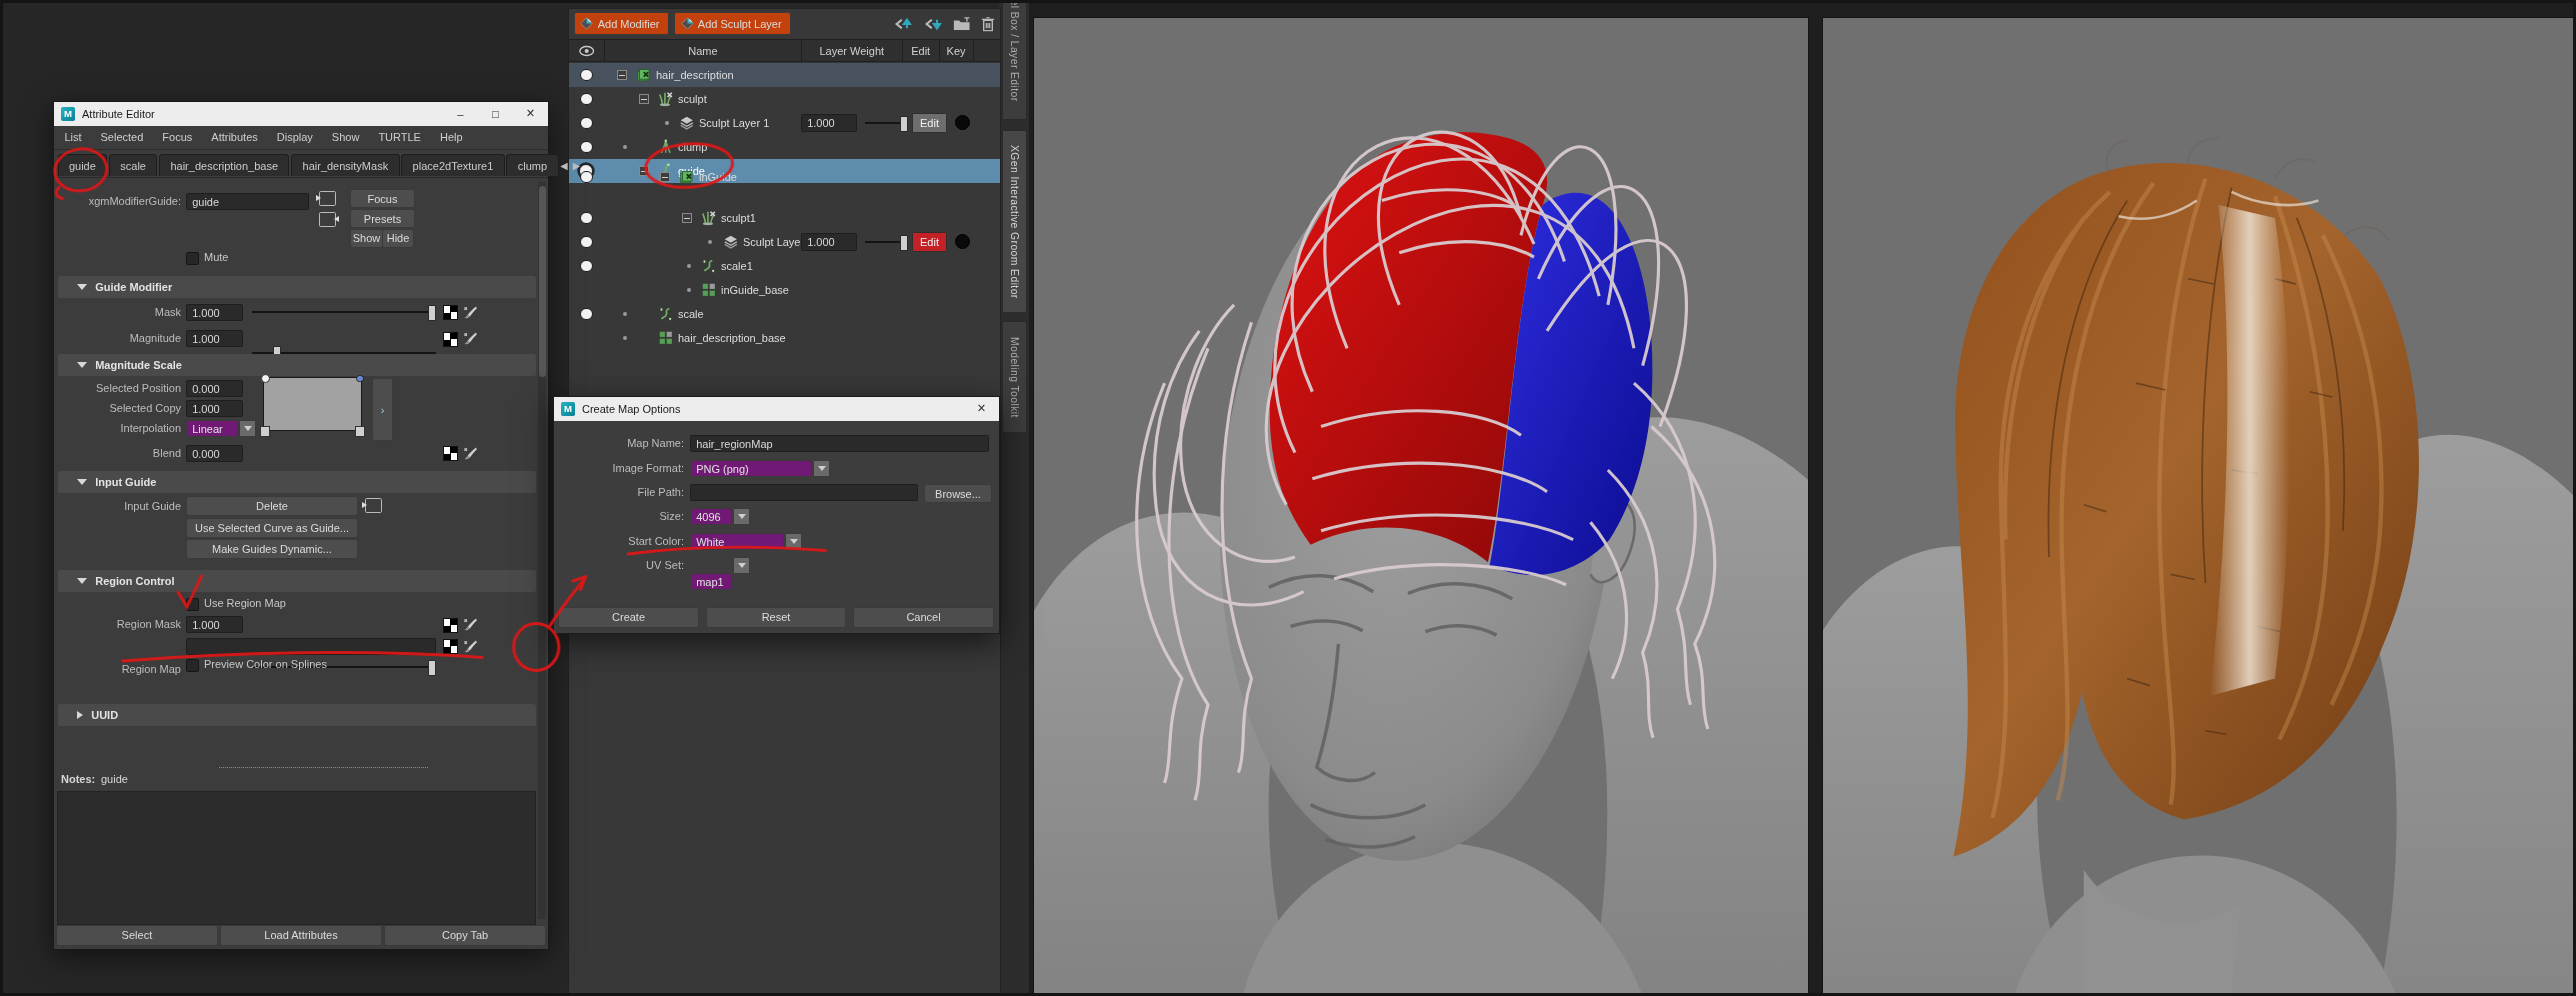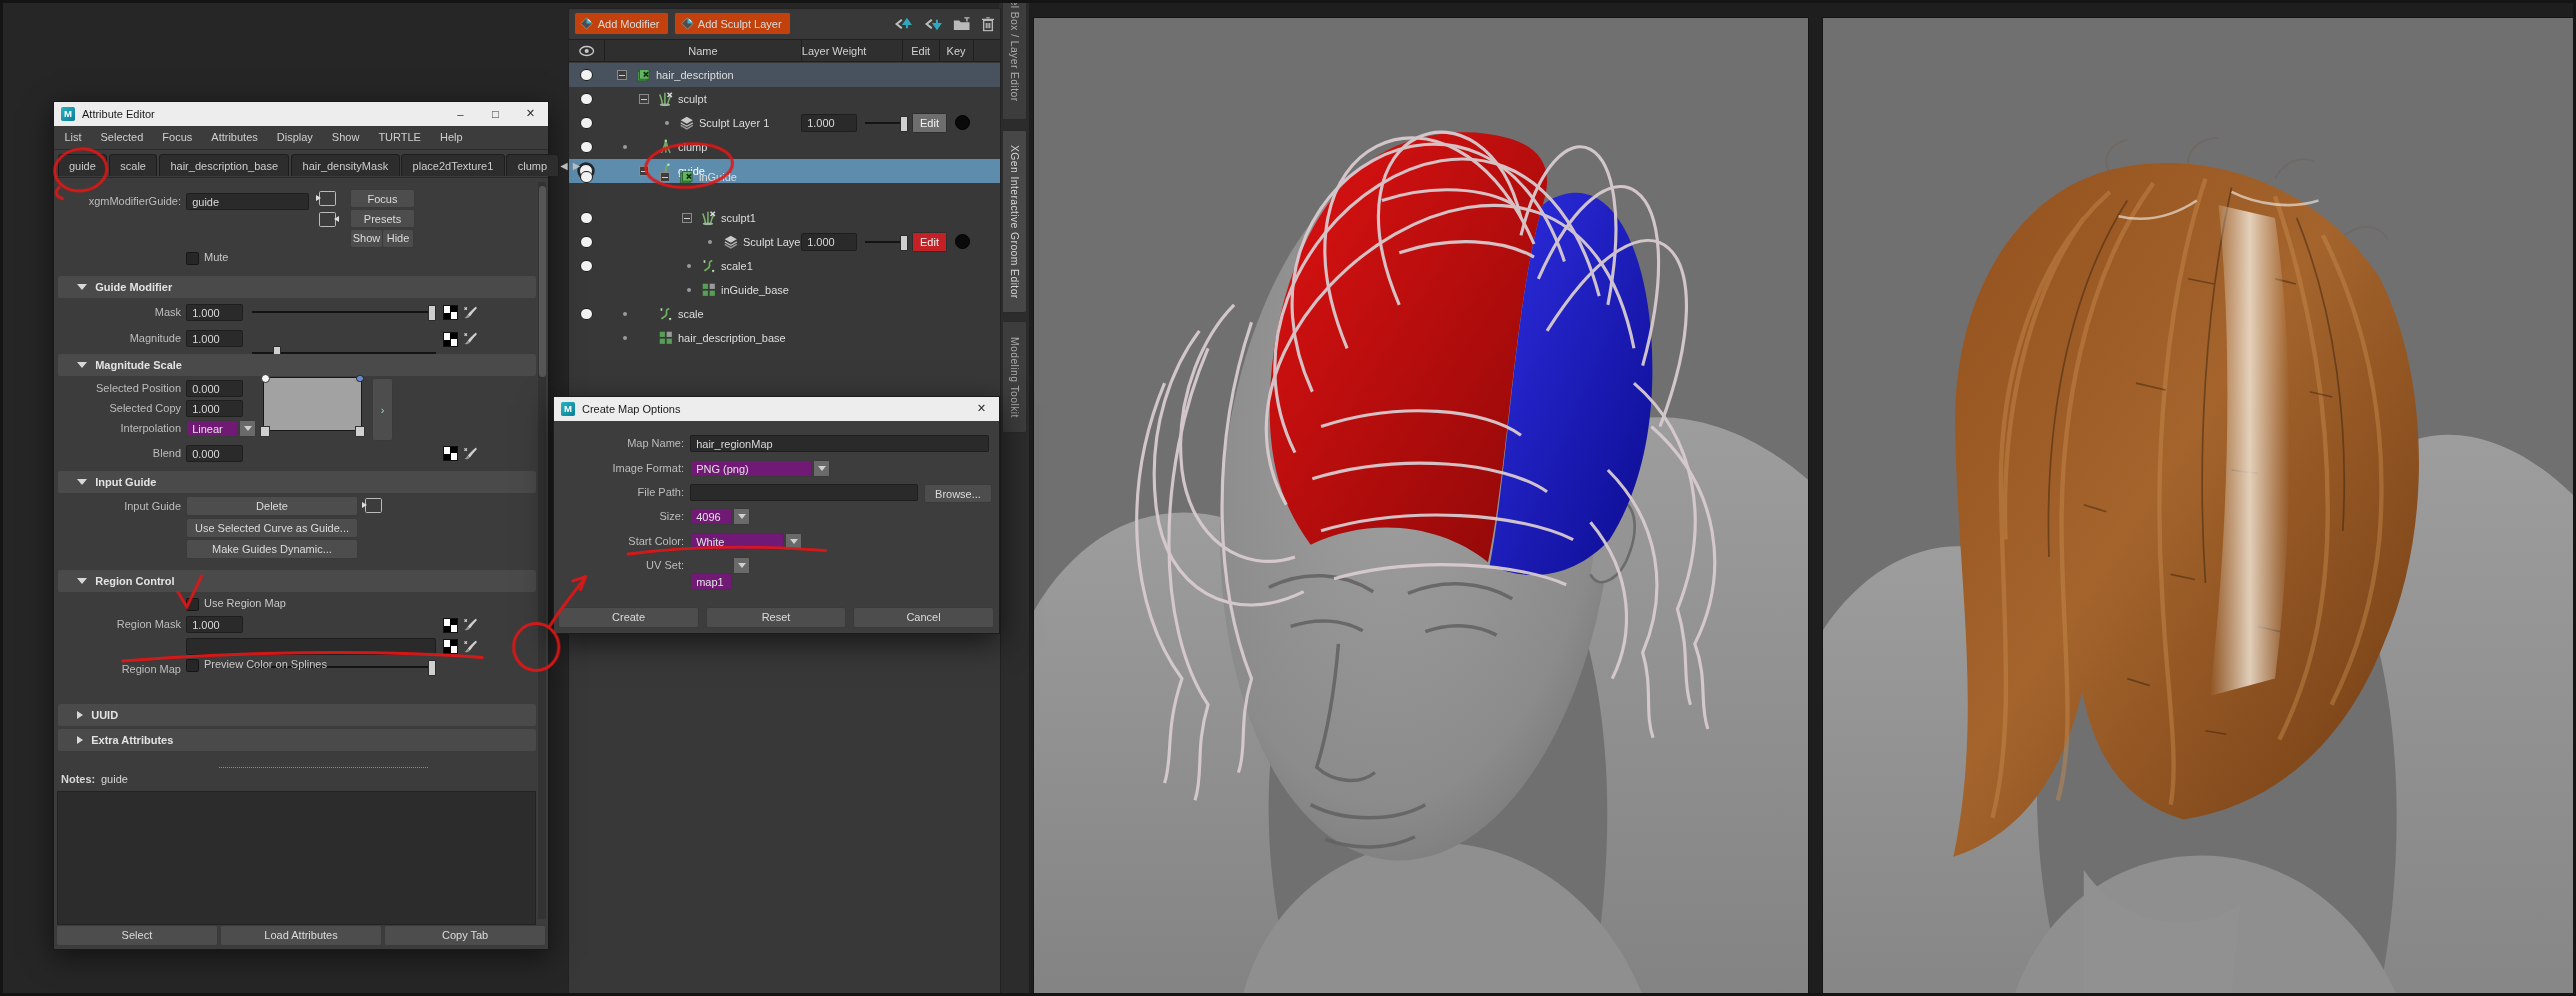--- a/index.html
+++ b/index.html
@@ -342,21 +342,21 @@
 
     <div id="panel-hdr">
       <div style="width:35px;display:flex;justify-content:center;">
         <svg width="17.4" height="12" viewBox="0 0 20 14">
             <use href="#sym-eye"></use>
           </svg>
       </div>
       <div class="col-sep"></div>
       <div style="width:196px;text-align:center;">Name</div>
       <div class="col-sep"></div>
-      <div style="width:100px;">Layer Weight</div>
+      <div style="width:100px;text-align:center;">Layer Weight</div>
       <div class="col-sep"></div>
       <div style="width:36px;text-align:center;">Edit</div>
       <div class="col-sep"></div>
       <div style="width:33px;text-align:center;">Key</div>
       <div class="col-sep"></div>
     </div>
 
     <div class="tree-row sel-gray" style="top:54px;">
       <span class="eyec"></span>
       <span class="expbox" style="left:48px;"></span>
@@ -614,24 +614,20 @@
     <span class="checker abs" style="left:389px;top:537px;"></span>
     <svg class="abs" style="left:408px;top:536px;" width="16.5" height="16.5" viewBox="0 0 19 19">
         <use href="#sym-brush"></use>
       </svg>
     <span class="checkbox abs" style="left:132px;top:557px;"></span>
     <span class="abs" style="left:150px;top:556px;">Preview Color on Splines</span>
 
     <div class="section-hdr" style="top:602px;">
       <span class="tri-right"></span>
       <span>UUID</span>
-    </div>
-    <div class="section-hdr" style="top:627px;">
-      <span class="tri-right"></span>
-      <span>Extra Attributes</span>
     </div>
 
     <span class="dotted" style="left:165px;top:665px;width:209px;"></span>
     <span class="abs" style="left:7px;top:671px;font-weight:bold;color:#d8d8d8;">Notes:</span>
     <span class="abs" style="left:47px;top:671px;color:#d8d8d8;">guide</span>
     <div class="notesbox" style="top:689px;"></div>
 
     <div id="ae-scroll">
         <div class="thumb"></div>
       </div>

